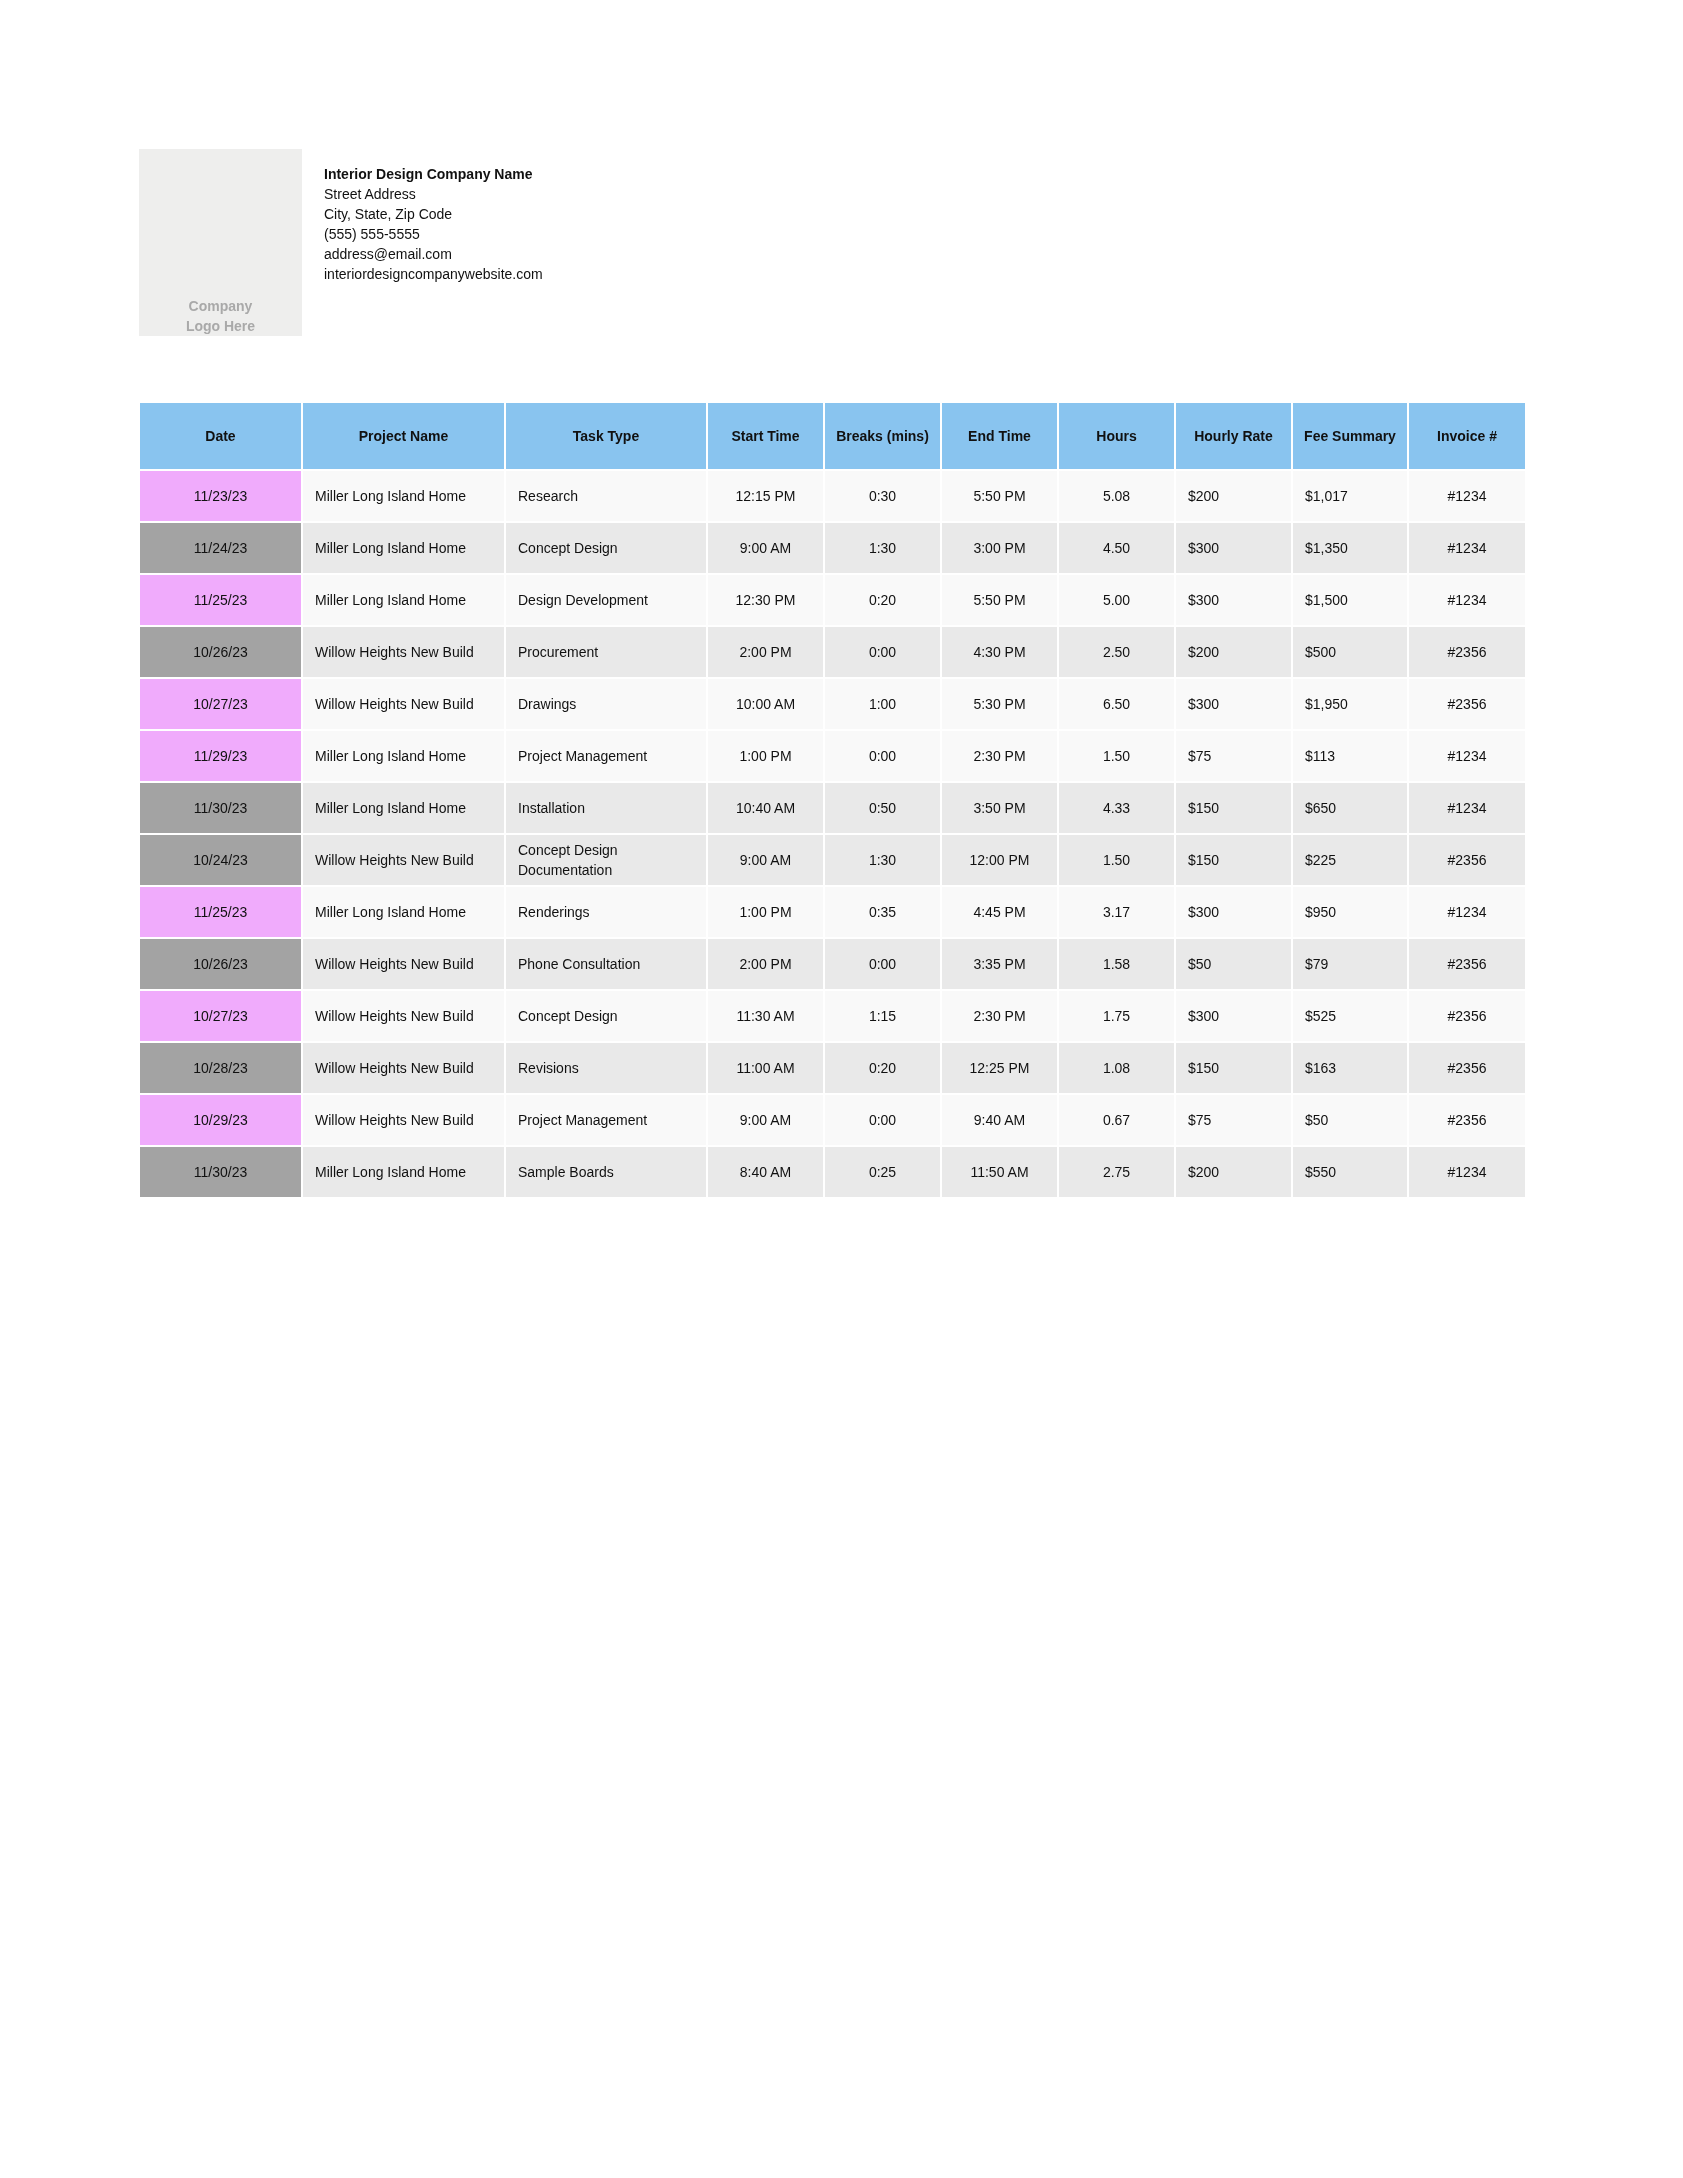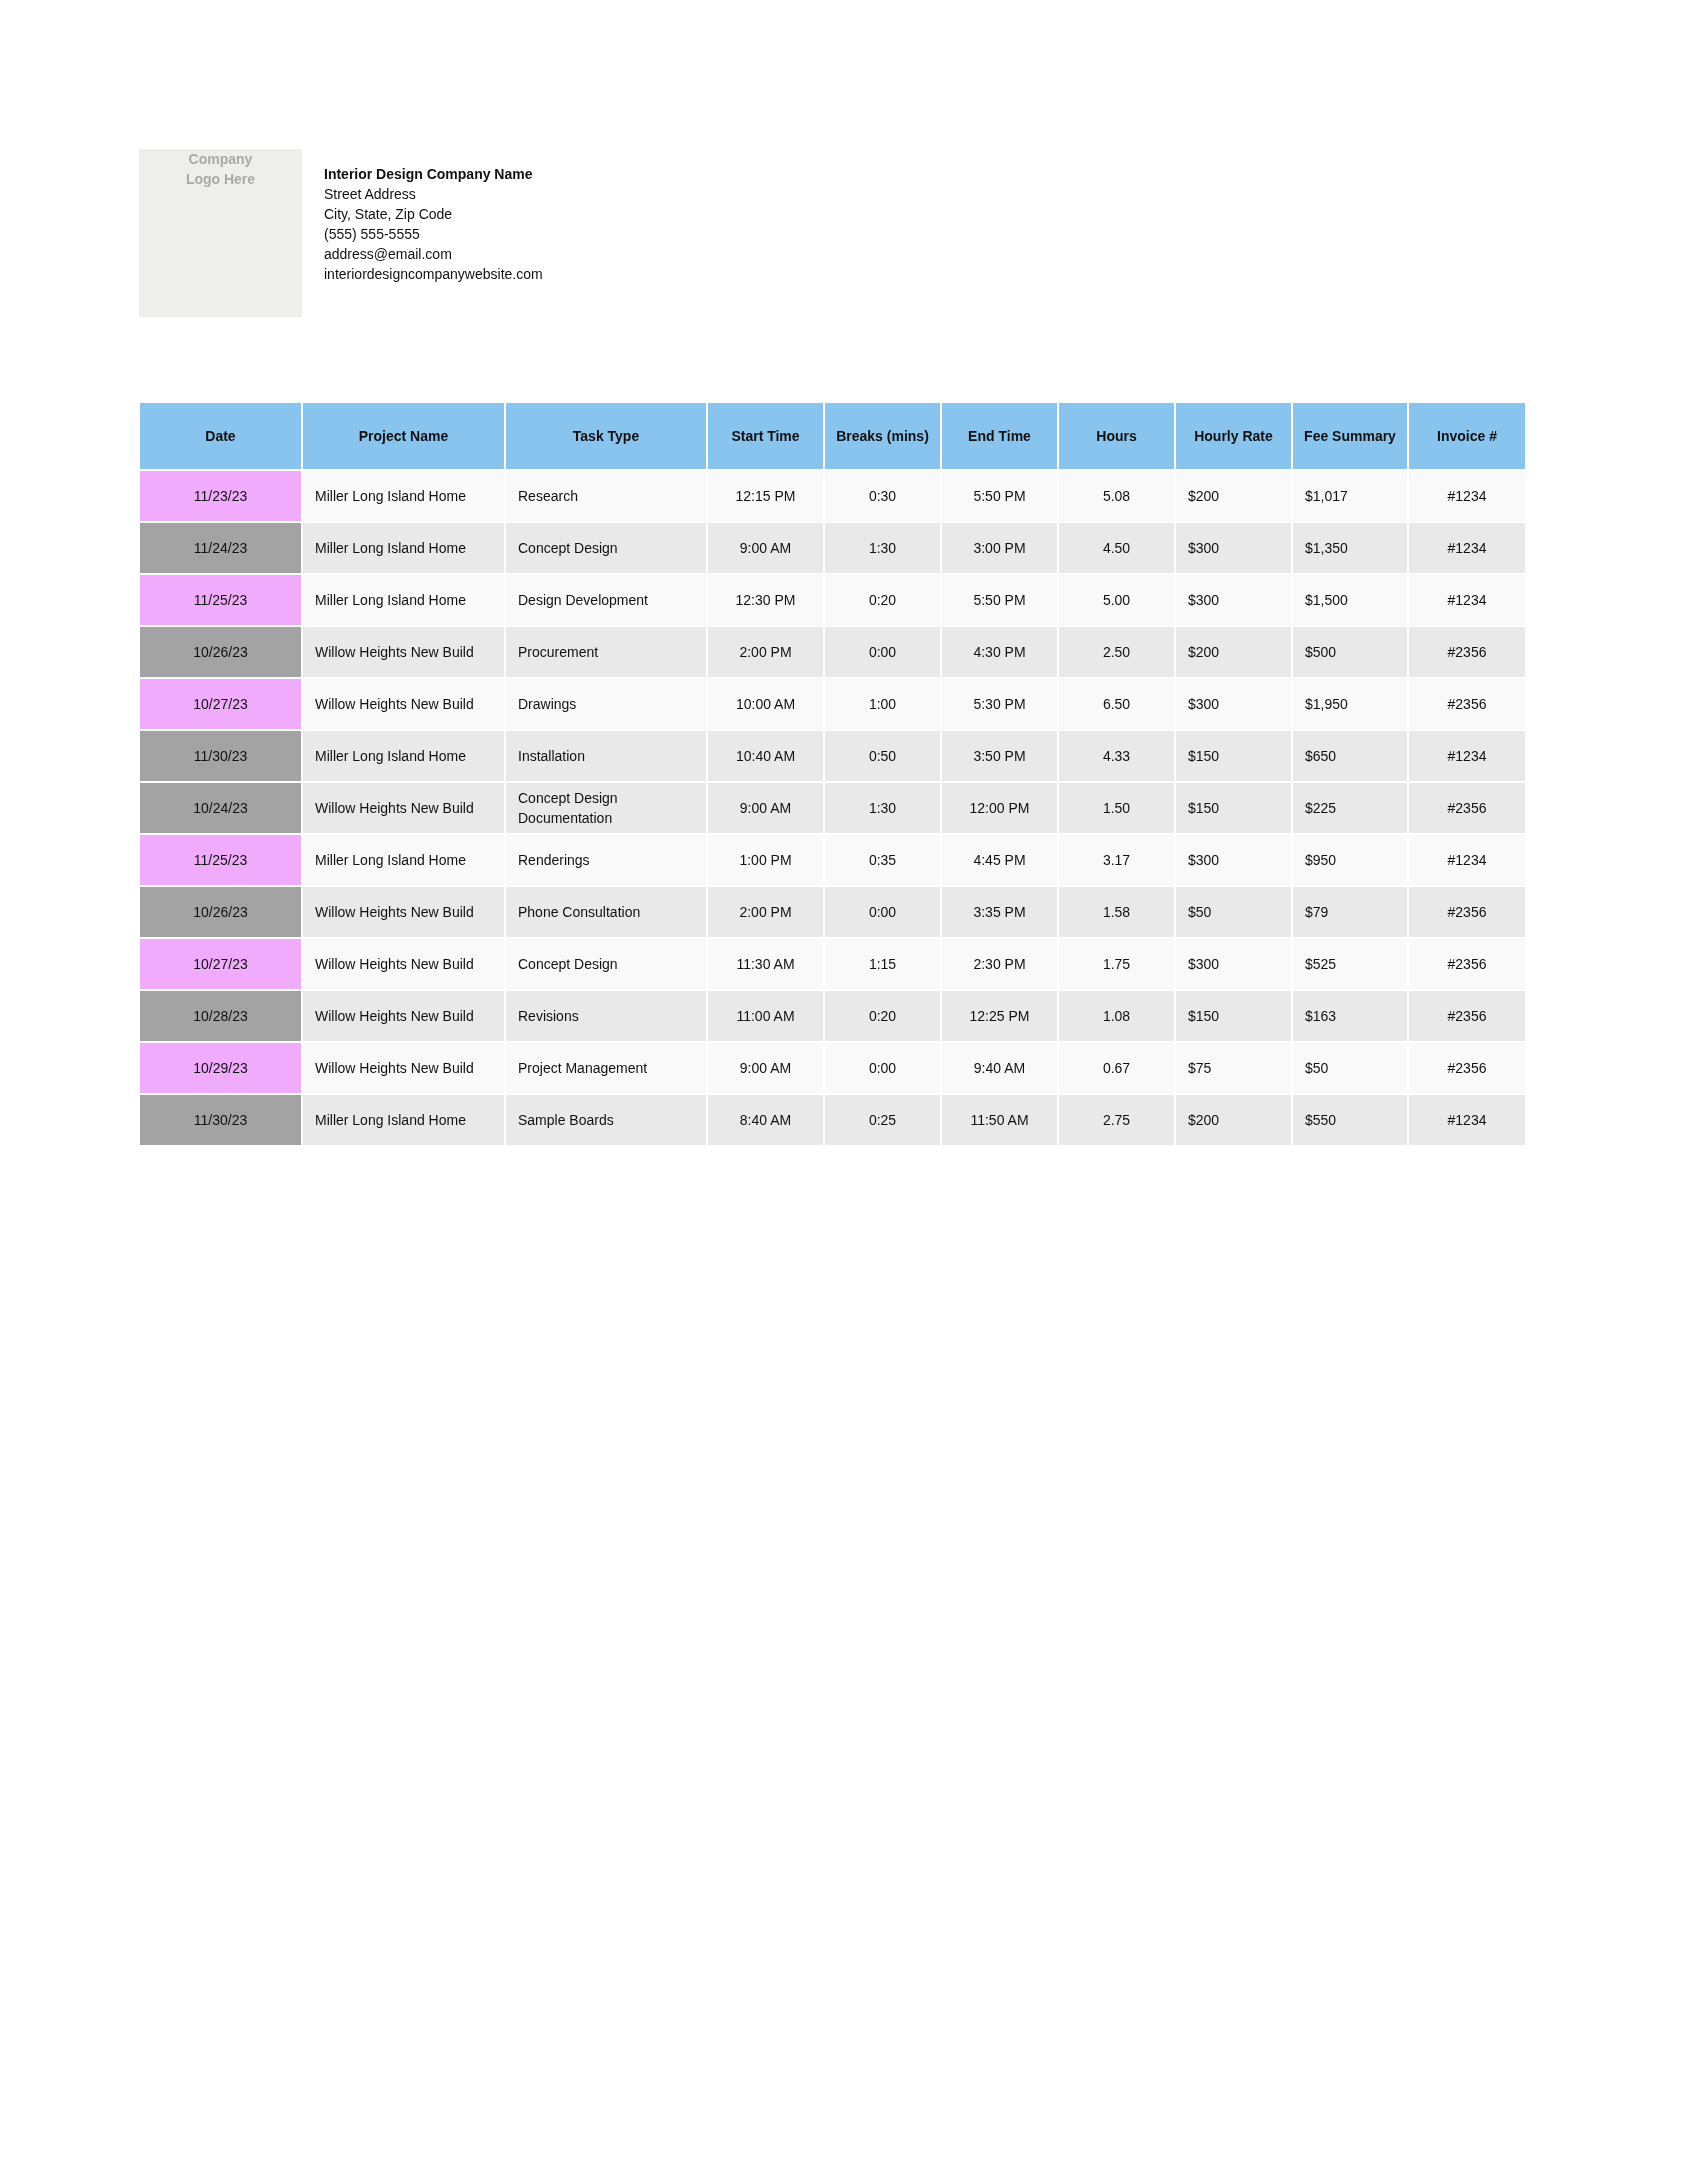--- a/index.html
+++ b/index.html
@@ -13,24 +13,24 @@
       position: relative;
       font-family: "Liberation Sans", sans-serif;
       color: #111111;
       overflow: hidden;
     }
     .logo-box {
       position: absolute;
       left: 139px;
       top: 149px;
       width: 163px;
-      height: 168px;
+      height: 187px;
       background: #eeeeed;
       display: flex;
-      align-items: flex-start;
+      align-items: flex-end;
       justify-content: center;
       text-align: center;
     }
     .logo-text {
       color: #a9a9a9;
       font-weight: bold;
       font-size: 14px;
       line-height: 20px;
       white-space: pre-line;
     }
@@ -181,20 +181,32 @@
       <td class="l">Willow Heights New Build</td>
       <td class="l">Drawings</td>
       <td class="c">10:00 AM</td>
       <td class="c">1:00</td>
       <td class="c">5:30 PM</td>
       <td class="c">6.50</td>
       <td class="r">$300</td>
       <td class="r">$1,950</td>
       <td class="c">#2356</td>
     </tr>
+    <tr class="odd">
+      <td class="date c">11/29/23</td>
+      <td class="l">Miller Long Island Home</td>
+      <td class="l">Project Management</td>
+      <td class="c">1:00 PM</td>
+      <td class="c">0:00</td>
+      <td class="c">2:30 PM</td>
+      <td class="c">1.50</td>
+      <td class="r">$75</td>
+      <td class="r">$113</td>
+      <td class="c">#1234</td>
+    </tr>
     <tr class="even">
       <td class="date c">11/30/23</td>
       <td class="l">Miller Long Island Home</td>
       <td class="l">Installation</td>
       <td class="c">10:40 AM</td>
       <td class="c">0:50</td>
       <td class="c">3:50 PM</td>
       <td class="c">4.33</td>
       <td class="r">$150</td>
       <td class="r">$650</td>

